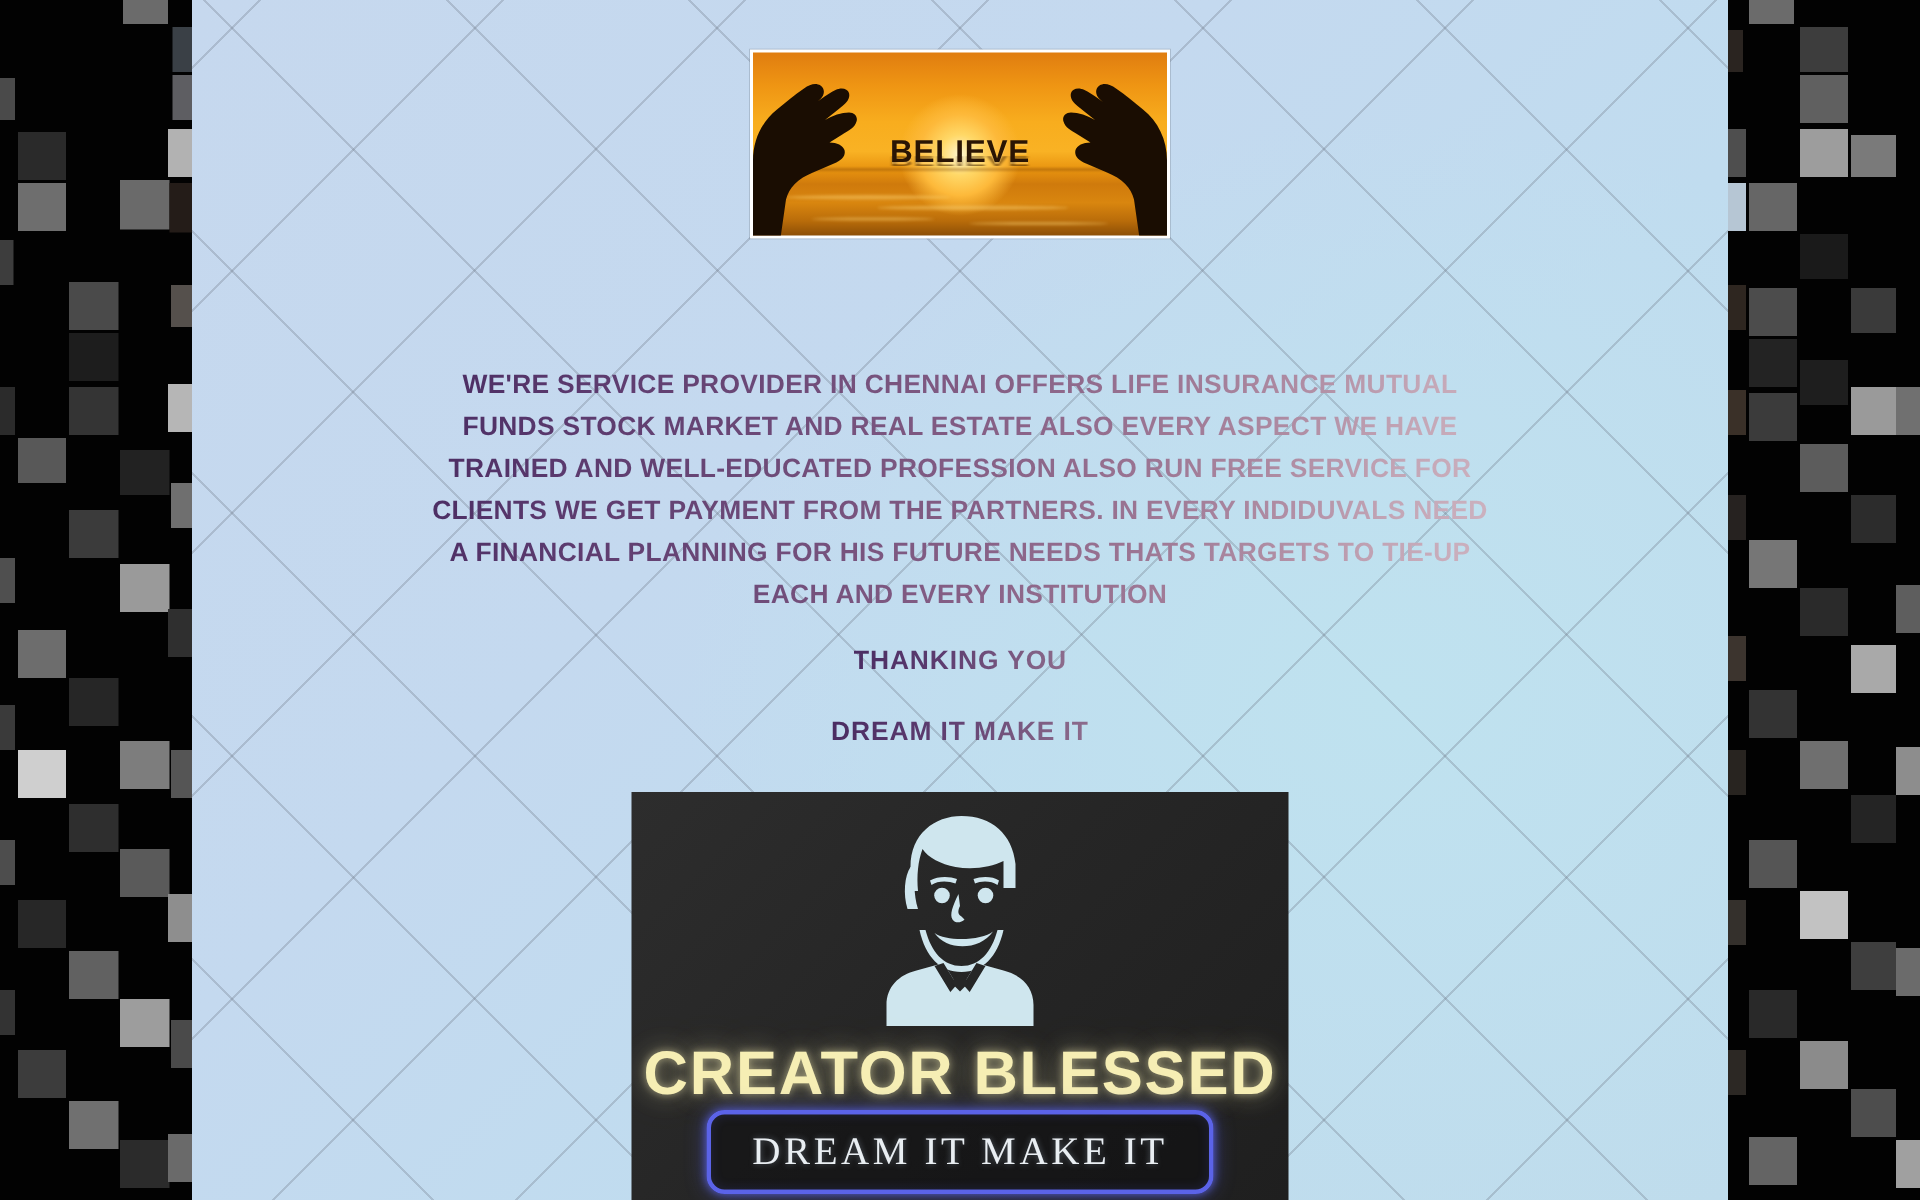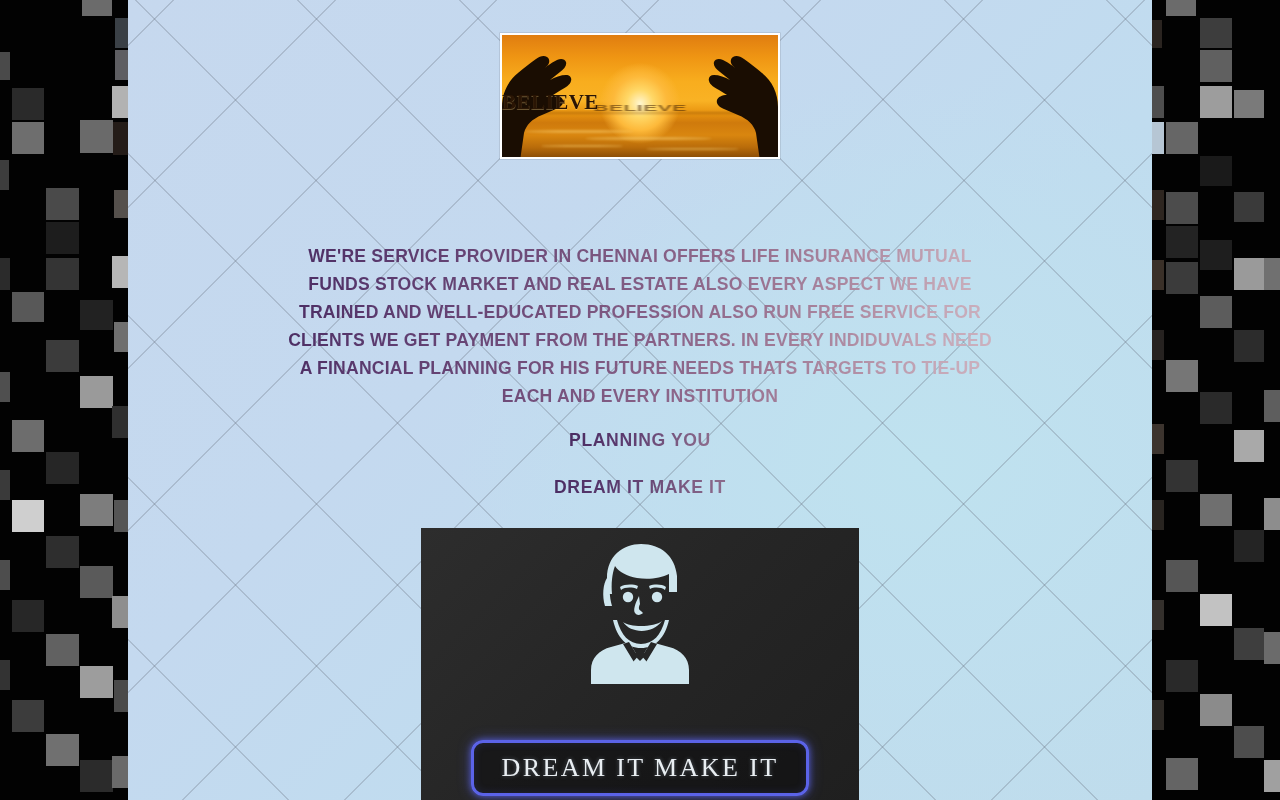--- a/index.html
+++ b/index.html
@@ -119,21 +119,22 @@
     bottom: 0;
     width: 96px;
     height: 100%;
   }
   #hand-left  { left: -4px; }
   #hand-right { right: -4px; transform: scaleX(-1); }
   #believe-word {
     position: absolute;
     left: 0; right: 0;
     top: 45%;
-    font-family: Liberation Serif, serif;
+    text-align: center;
+    font-family: Liberation Sans, sans-serif;
     font-size: 21px;
     font-weight: 700;
     letter-spacing: 0.5px;
     color: #2a1504;
     text-shadow: 0 1px 0 rgba(255,220,140,0.35);
     z-index: 4;
   }
   #believe-word-shadow {
     position: absolute;
     left: 0; right: 0;
@@ -415,21 +416,21 @@
         <div id="believe-word">BELIEVE</div>
       </div>
     </div>
 
 
     <div id="body-block">
       <span id="paragraph-main" class="faded-text">WE'RE SERVICE PROVIDER IN CHENNAI OFFERS LIFE INSURANCE MUTUAL FUNDS STOCK MARKET AND REAL ESTATE ALSO EVERY ASPECT WE HAVE TRAINED AND WELL-EDUCATED PROFESSION ALSO RUN FREE SERVICE FOR CLIENTS WE GET PAYMENT FROM THE PARTNERS. IN EVERY INDIDUVALS NEED A FINANCIAL PLANNING FOR HIS FUTURE NEEDS THATS TARGETS TO TIE-UP EACH AND EVERY INSTITUTION</span>
     </div>
 
     <div id="thanking-line">
-      <span class="short-faded">PLANNING YOU</span>
+      <span class="short-faded">THANKING YOU</span>
     </div>
 
     <div id="tagline">
       <span class="short-faded">DREAM IT MAKE IT</span>
     </div>
 
     <div id="logo-card">
       <div id="avatar-wrap">
         <svg width="150" height="150" viewBox="0 0 150 150">
           <g fill="#cfe6ee">
@@ -459,20 +460,21 @@
                      L124 150 Z"></path>
           </g>
 
           <path fill="#262626" d="M64 108 L75 126 L86 108 L92 110 L75 138 L58 110 Z"></path>
 
           <path fill="#cfe6ee" d="M75 120 L82 128 L80 150 L70 150 L68 128 Z"></path>
           <path fill="#262626" d="M75 114 L81 121 L75 127 L69 121 Z"></path>
         </svg>
       </div>
 
+      <div id="creator-blessed-text">CREATOR BLESSED</div>
 
       <div id="dream-box">
         <span id="dream-box-text">DREAM IT MAKE IT</span>
       </div>
     </div>
 
   </div>
 </div>
 
 </body></html>

